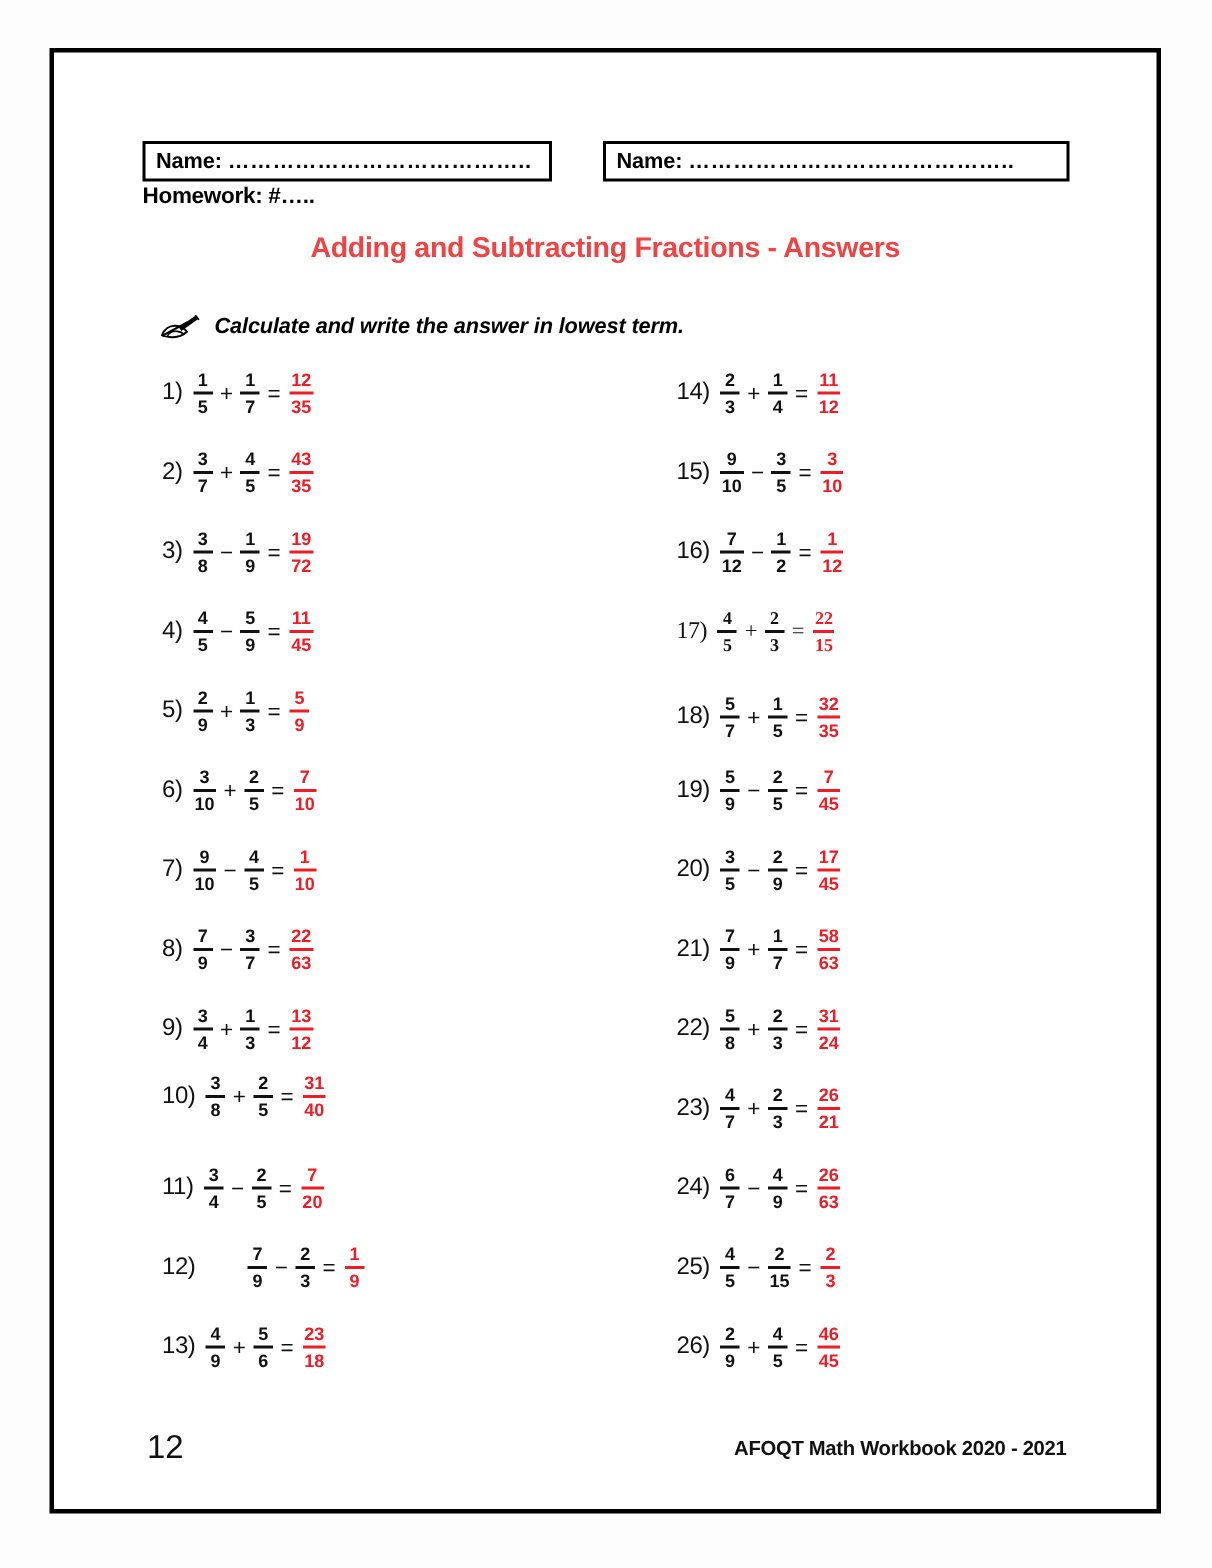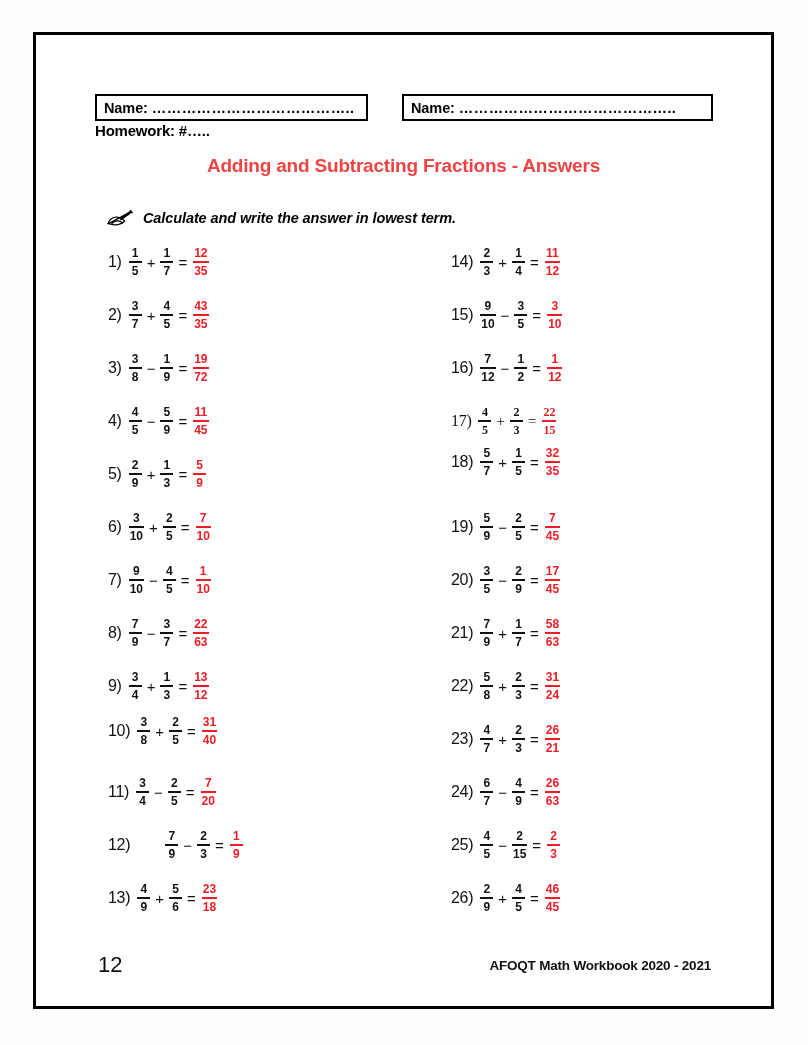--- a/index.html
+++ b/index.html
@@ -605,21 +605,21 @@
               <span class="den">3</span>
             </span>
             <span class="eq">=</span>
             <span class="frac answer">
               <span class="num">22</span>
               <span class="bar"></span>
               <span class="den">15</span>
             </span>
           </span>
         </div>
-        <div class="problem" style="top: 200px; left: 0px;">
+        <div class="problem" style="top: 216px; left: 0px;">
           <span class="prob-num">18)</span>
           <span class="expr">
             <span class="frac black">
               <span class="num">5</span>
               <span class="bar"></span>
               <span class="den">7</span>
             </span>
             <span class="op">+</span>
             <span class="frac black">
               <span class="num">1</span>

